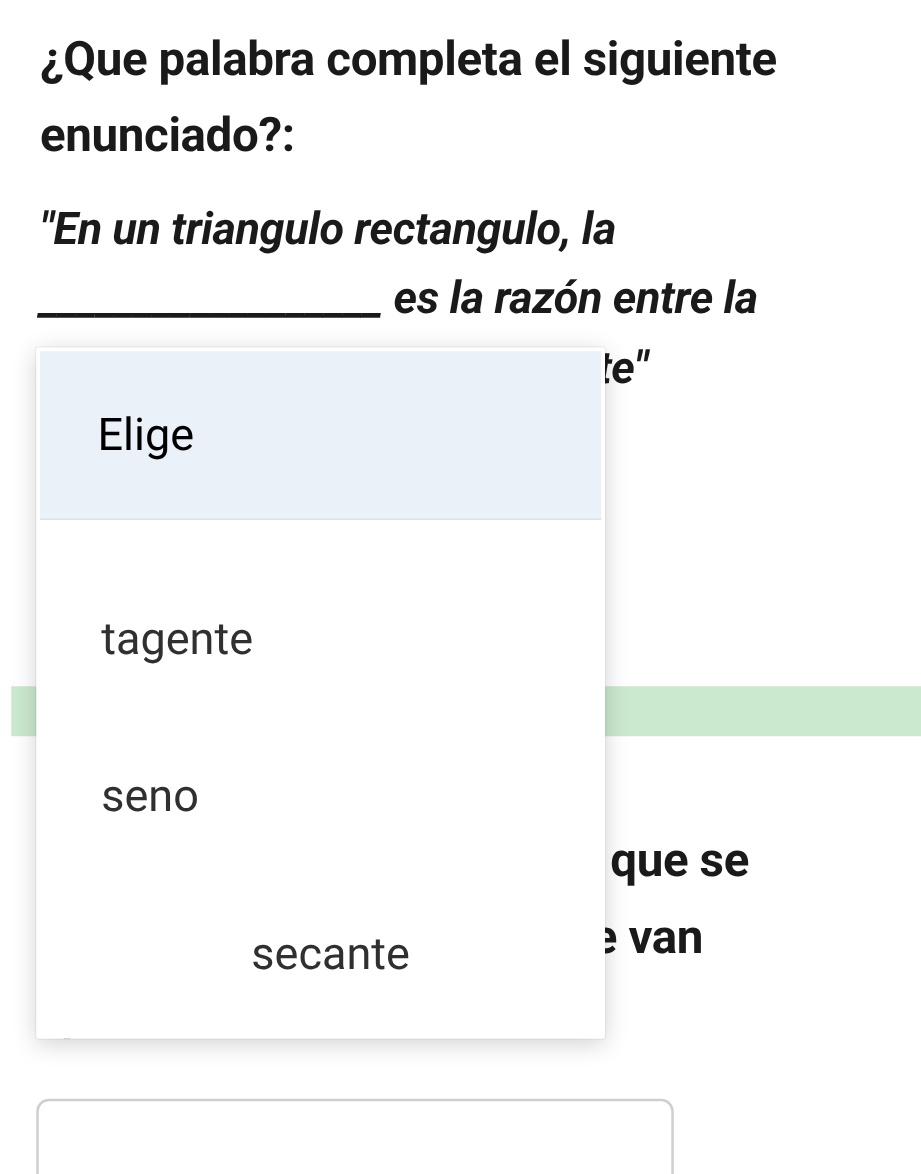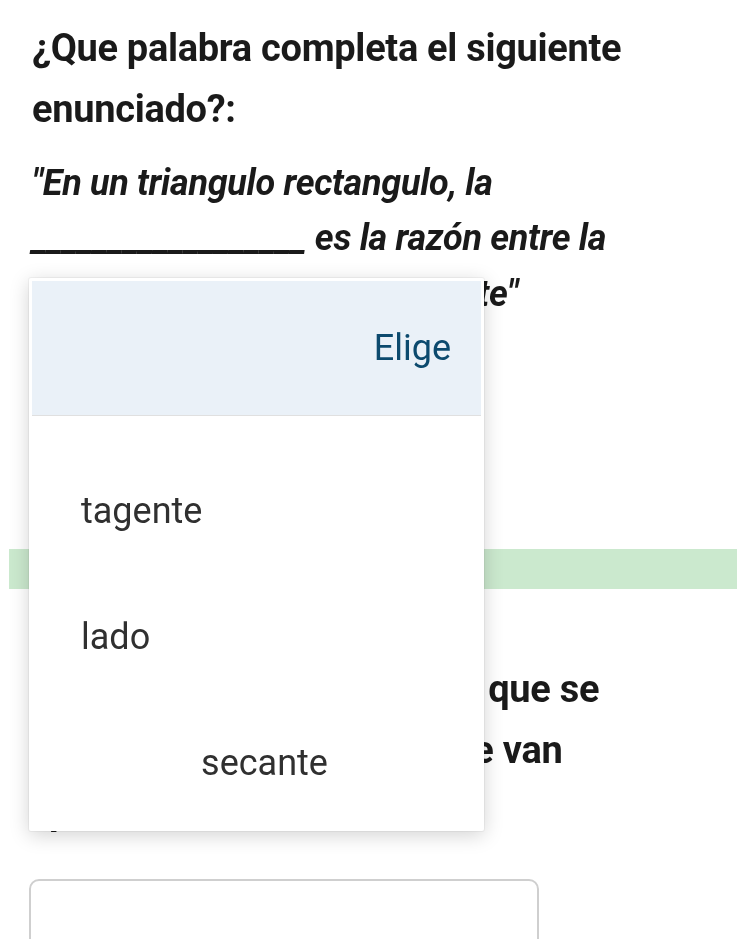--- a/index.html
+++ b/index.html
@@ -65,23 +65,22 @@
     width: 455px;
     background: #ffffff;
     box-shadow: 0 4px 20px rgba(0,0,0,0.18), 0 0 0 1px rgba(0,0,0,0.04);
     border-radius: 2px;
     overflow: hidden;
   }
   .dropdown-header {
     background: #eaf1f8;
     padding: 46px 30px 46px 46px;
     font-size: 36px;
-    color: #0c4a6e;
+    color: #000000;
     border-bottom: 1px solid #e0e0e0;
-    text-align: right;
   }
   .dropdown-list {
     padding-top: 28px;
   }
   .dropdown-item {
     font-size: 36px;
     color: #303030;
     padding: 40px 30px 40px 46px;
     cursor: pointer;
     line-height: 1.2;
@@ -99,16 +98,16 @@
 <div class="divider-band"></div>
 
 <div class="next-question">Se trata de varios números que se acercan entre a medida que van apareciendo:</div>
 
 <div class="answer-box"></div>
 
 <div class="dropdown">
   <div class="dropdown-header">Elige</div>
   <div class="dropdown-list">
     <div class="dropdown-item">tagente</div>
-    <div class="dropdown-item">lado</div>
+    <div class="dropdown-item">seno</div>
     <div class="dropdown-item">secante</div>
   </div>
 </div>
 
 </body></html>

